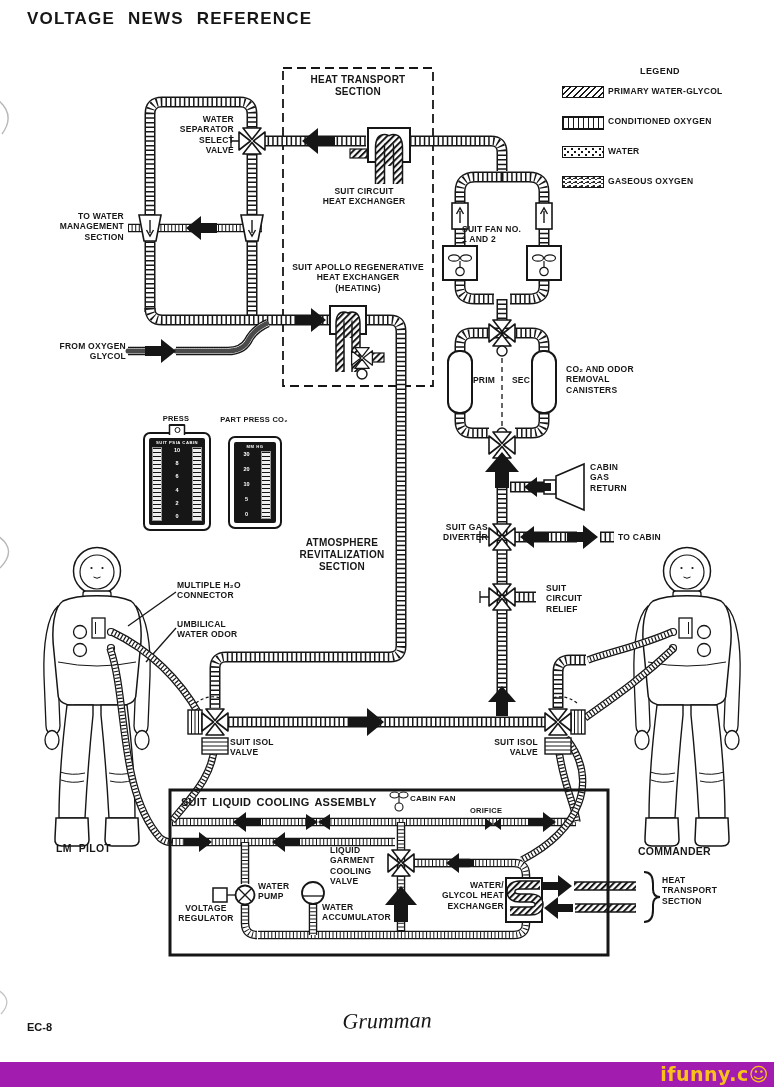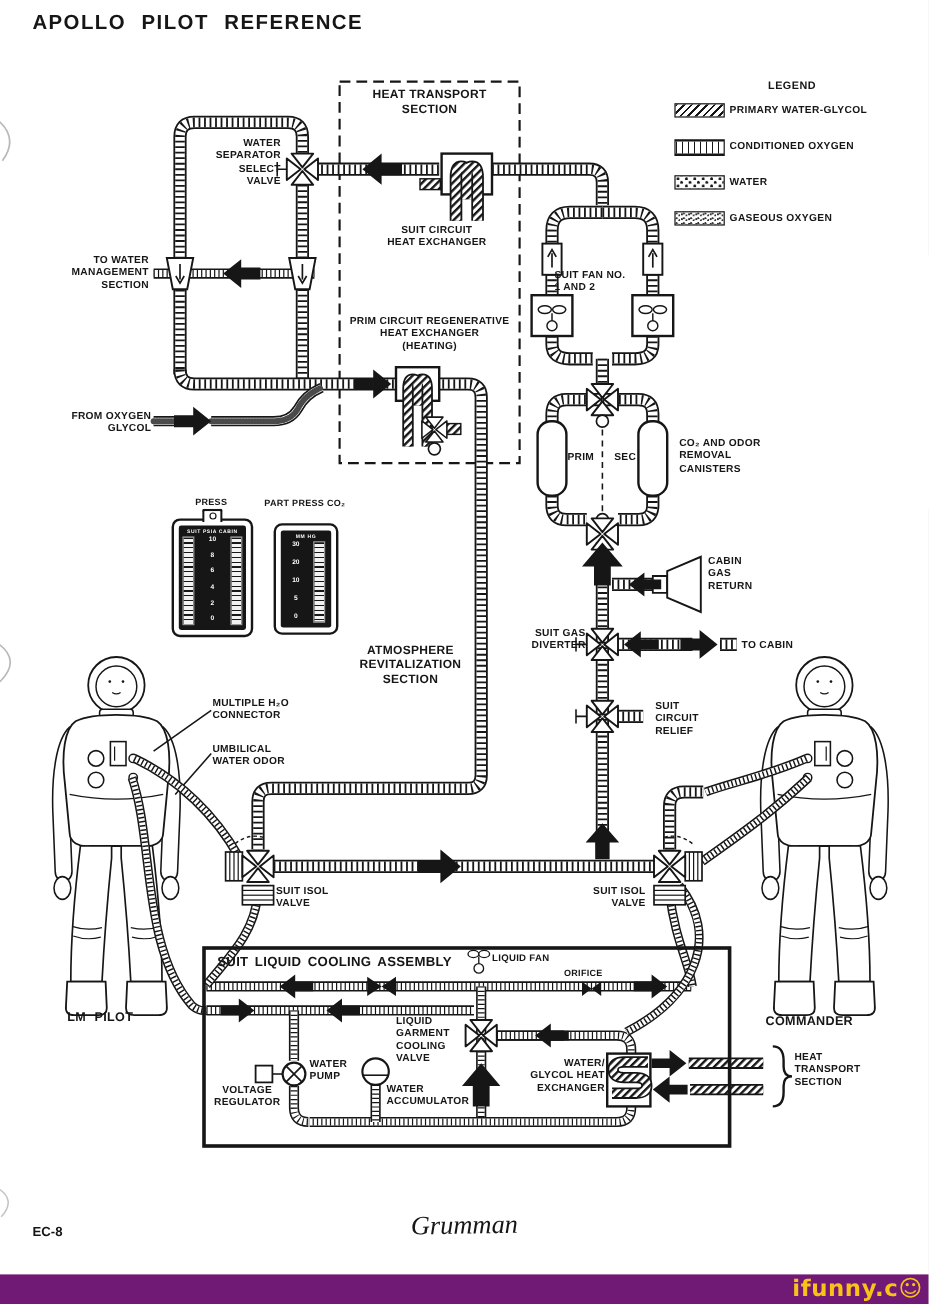--- a/index.html
+++ b/index.html
@@ -54,30 +54,30 @@
   .gstrip{position:absolute;top:9px;bottom:4px;width:8px;
           background:repeating-linear-gradient(to bottom,#161616 0 1px,#f2f2f2 1px 4px);
           border:.5px solid #9a9a9a}
   .gnums{position:absolute;display:flex;flex-direction:column;justify-content:space-between;
          align-items:center;font:700 5.5px "Liberation Sans",sans-serif;color:#fff}
   .caption{position:absolute;left:0;top:958px;width:774px;text-align:center;
            font:600 italic 13.5px "Liberation Serif",serif;letter-spacing:.3px}
   .ec8{position:absolute;left:27px;top:1021px;font:800 11px "Liberation Sans",sans-serif}
   .grumman{position:absolute;left:0;top:1008px;width:774px;text-align:center;
            font:500 italic 22px "Liberation Serif",serif;transform:rotate(-1deg)}
-  .wmbar{position:absolute;left:0;top:1062px;width:774px;height:25px;background:#701a75}
+  .wmbar{position:absolute;left:0;top:1062px;width:774px;height:25px;background:#a21caf}
   .wmbar span{position:absolute;right:5px;top:1px;font:800 19px "DejaVu Sans",sans-serif;
               color:#f8c21b;letter-spacing:.5px}
 </style>
 </head>
 <body>
 
 <div class="page">
 
-  <div class="title">APOLLO PILOT REFERENCE</div>
+  <div class="title">VOLTAGE NEWS REFERENCE</div>
 
   <svg width="774" height="1087" viewBox="0 0 774 1087">
     <defs>
       <pattern id="hatchP" width="4.5" height="4.5" patternUnits="userSpaceOnUse" patternTransform="rotate(45)">
         <rect width="4.5" height="4.5" fill="#fff"></rect>
           <rect width="2" height="4.5" fill="#161616"></rect>
       </pattern>
       <g id="xvalve">
         <path d="M-13,-9 L-13,9 L-1.5,0 Z M13,-9 L13,9 L1.5,0 Z M-9,-13 L9,-13 L0,-1.5 Z M-9,13 L9,13 L0,1.5 Z" fill="#fff" stroke="#161616" stroke-width="1.6" stroke-linejoin="round"></path>
       </g>
@@ -411,21 +411,21 @@
 SECTION</div>
   <div class="lb" style="left:168px;top:114px;width:66px;text-align:right">WATER
 SEPARATOR
 SELECT
 VALVE</div>
   <div class="lb" style="left:318px;top:186px;width:92px;text-align:center">SUIT CIRCUIT
 HEAT EXCHANGER</div>
   <div class="lb" style="left:18px;top:211px;width:106px;text-align:right">TO WATER
 MANAGEMENT
 SECTION</div>
-  <div class="lb" style="left:287px;top:262px;width:142px;text-align:center">PRIM CIRCUIT REGENERATIVE
+  <div class="lb" style="left:287px;top:262px;width:142px;text-align:center">SUIT APOLLO REGENERATIVE
 HEAT EXCHANGER
 (HEATING)</div>
   <div class="lb" style="left:30px;top:341px;width:96px;text-align:right">FROM OXYGEN
 GLYCOL</div>
   <div class="lb" style="left:462px;top:224px;width:80px;text-align:left">SUIT FAN NO.
 1 AND 2</div>
   <div class="lb" style="left:469px;top:375px;width:30px;text-align:center">PRIM</div>
   <div class="lb" style="left:506px;top:375px;width:30px;text-align:center">SEC</div>
   <div class="lb" style="left:566px;top:364px;width:92px">CO₂ AND ODOR
 REMOVAL
@@ -446,21 +446,21 @@
 CONNECTOR</div>
   <div class="lb" style="left:177px;top:619px;width:84px">UMBILICAL
 WATER ODOR</div>
   <div class="lb" style="left:230px;top:737px;width:60px">SUIT ISOL
 VALVE</div>
   <div class="lb" style="left:478px;top:737px;width:60px;text-align:right">SUIT ISOL
 VALVE</div>
   <div class="lb" style="left:56px;top:842px;width:90px;font-size:10.5px;word-spacing:4px">LM PILOT</div>
   <div class="lb" style="left:638px;top:845px;width:95px;font-size:10.5px">COMMANDER</div>
   <div class="lb" style="left:181px;top:796px;width:250px;font-size:11px;word-spacing:2px">SUIT LIQUID COOLING ASSEMBLY</div>
-  <div class="lb" style="left:410px;top:794px;width:60px;font-size:8px">LIQUID FAN</div>
+  <div class="lb" style="left:410px;top:794px;width:60px;font-size:8px">CABIN FAN</div>
   <div class="lb" style="left:470px;top:806px;width:42px;font-size:7.5px">ORIFICE</div>
   <div class="lb" style="left:330px;top:845px;width:62px;text-align:left">LIQUID
 GARMENT
 COOLING
 VALVE</div>
   <div class="lb" style="left:258px;top:881px;width:46px">WATER
 PUMP</div>
   <div class="lb" style="left:172px;top:903px;width:68px;text-align:center">VOLTAGE
 REGULATOR</div>
   <div class="lb" style="left:322px;top:902px;width:84px">WATER

